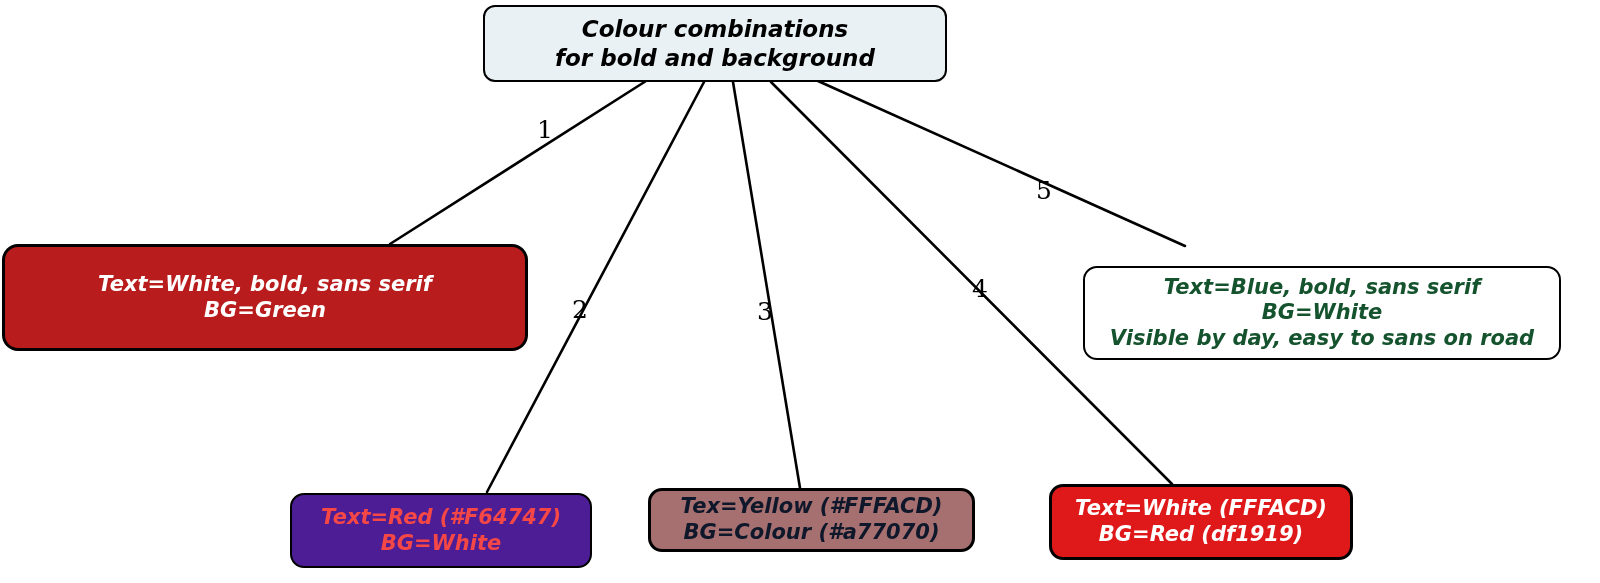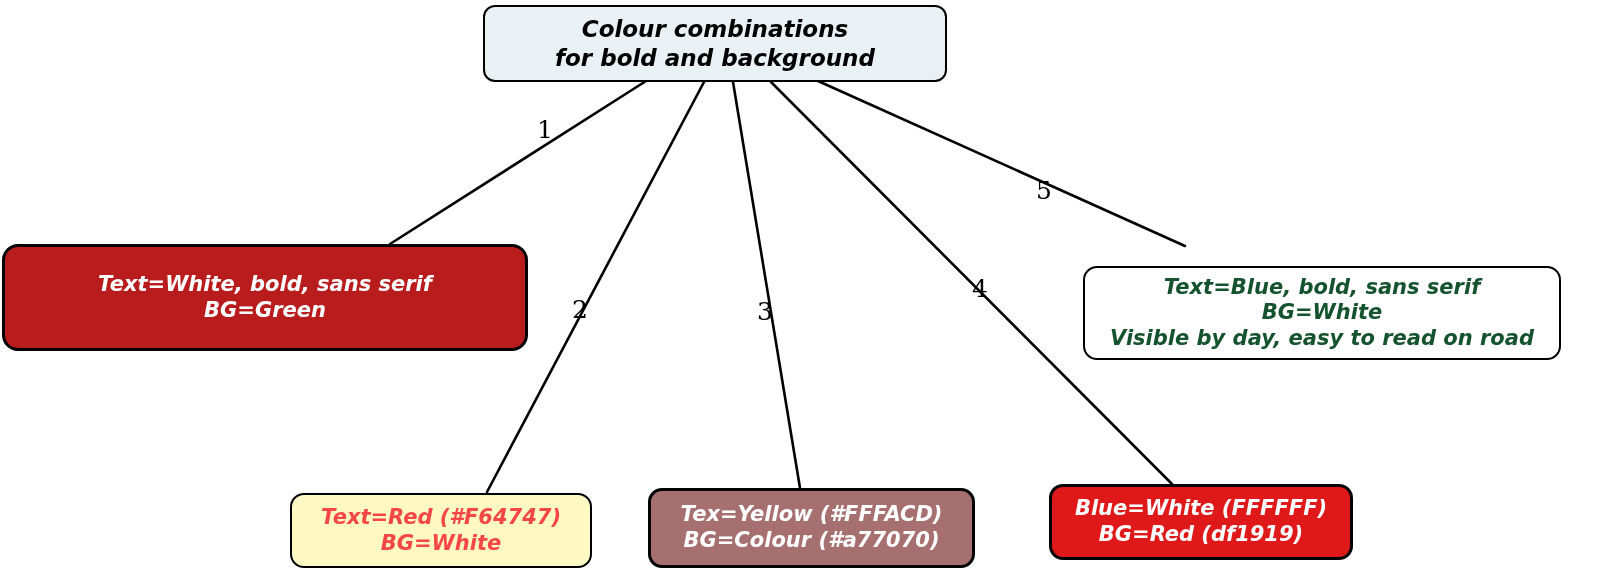--- a/index.html
+++ b/index.html
@@ -69,33 +69,33 @@
     font-size: 21px;
     border-width: 2px;
     border-radius: 14px;
     margin-top: 20px;
   }
 
   
   #node-redtext {
     left: 290px; top: 493px;
     width: 302px; height: 75px;
-    background: #fef9c3;
+    background: #4c1d95;
     color: #f64747;
     font-size: 21px;
     border-width: 2px;
     border-radius: 14px;
   }
 
   
   #node-redish {
     left: 648px; top: 488px;
-    width: 327px; height: 80px;
+    width: 327px; height: 64px;
     background: #a77070;
-    color: #ffffff;
+    color: #0f172a;
     font-size: 21px;
     border-radius: 14px;
   }
 
   
   #node-red {
     left: 1049px; top: 484px;
     width: 304px; height: 76px;
     background: #df1919;
     color: #ffffff;
@@ -147,23 +147,23 @@
     <span class="line">Text=Red (#F64747)</span>
     <span class="line">BG=White</span>
   </div>
 
   <div class="node" id="node-redish">
     <span class="line">Tex=Yellow (#FFFACD)</span>
     <span class="line">BG=Colour (#a77070)</span>
   </div>
 
   <div class="node" id="node-red">
-    <span class="line">Blue=White (FFFFFF)</span>
+    <span class="line">Text=White (FFFACD)</span>
     <span class="line">BG=Red (df1919)</span>
   </div>
 
   <div class="node" id="node-blue">
     <span class="line">Text=Blue, bold, sans serif</span>
     <span class="line">BG=White</span>
-    <span class="line">Visible by day, easy to read on road</span>
+    <span class="line">Visible by day, easy to sans on road</span>
   </div>
 
 </div>
 
 </body></html>

